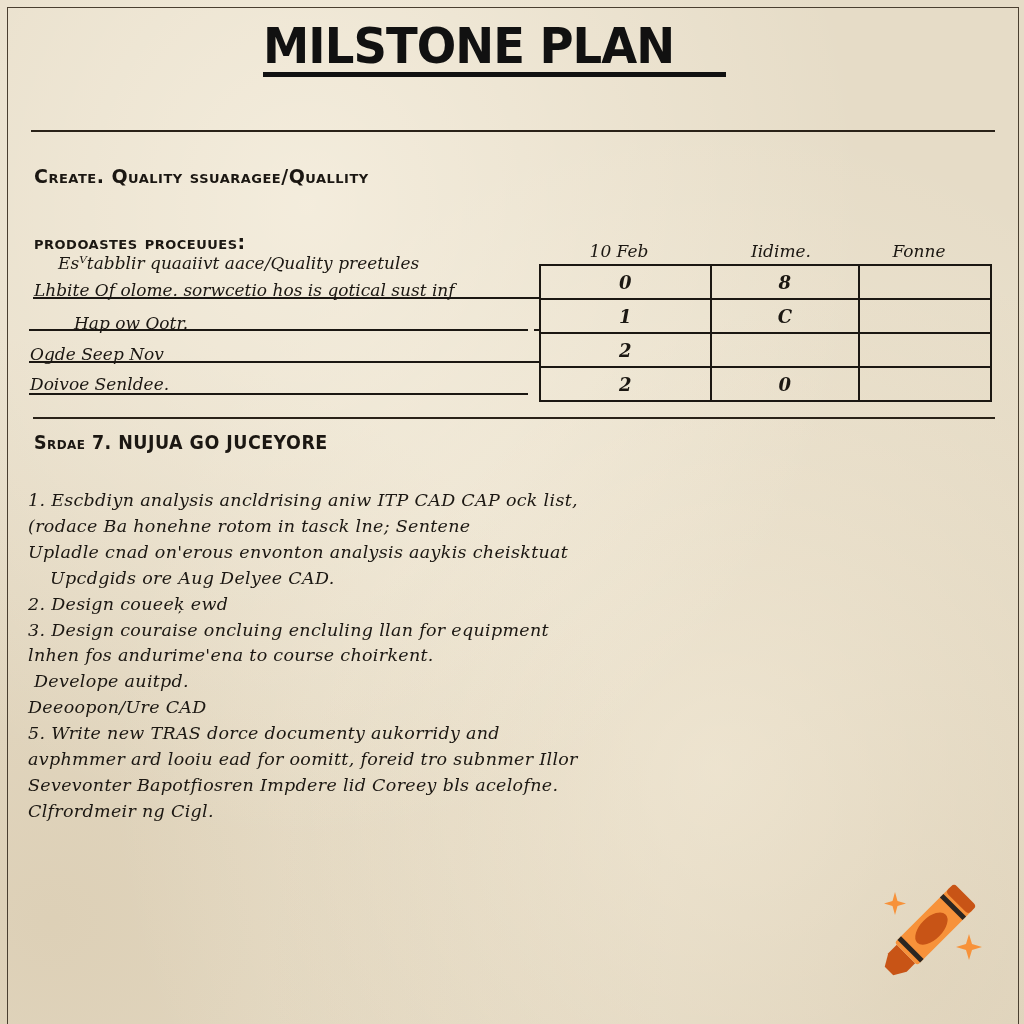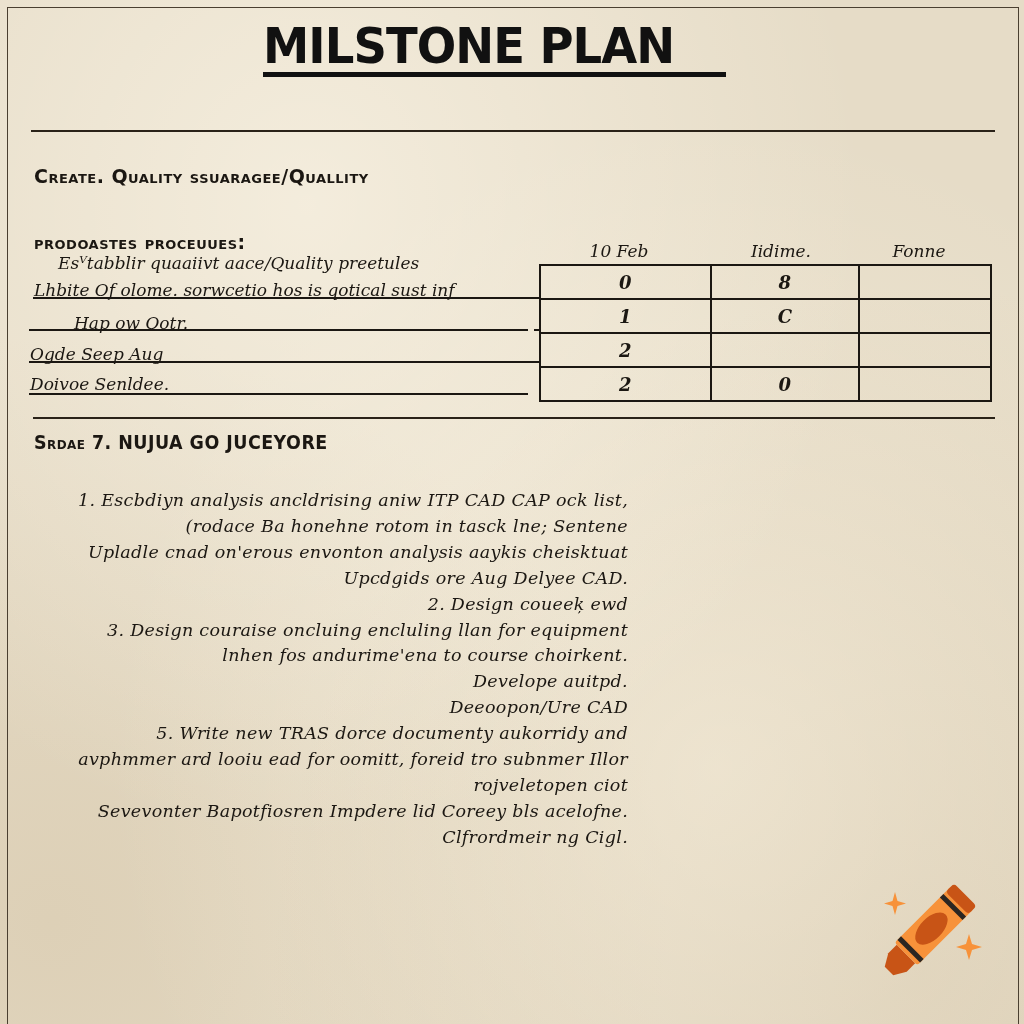--- a/index.html
+++ b/index.html
@@ -126,21 +126,20 @@
       top: 488px;
       width: 600px;
       font-style: italic;
       font-size: 17.5px;
       line-height: 25.9px;
       letter-spacing: 0.3px;
     }
     .body-list .l {
       display: block;
       white-space: nowrap;
-      text-align: right;
     }
     .body-list .indent { padding-left: 22px; }
     .body-list .indent-sm { padding-left: 6px; }
     .crayon {
       position: absolute;
       left: 866px;
       top: 866px;
       width: 130px;
       height: 130px;
     }
@@ -161,21 +160,21 @@
 </div>
 
 <div class="lined-item" style="left:34px; top:253px;margin-left:24px;">Esⱽtabblir quaaiivt aace/Quality preetules</div>
 <div class="lined-item" style="left:34px; top:280px;">Lhbite Of olome. sorwcetio hos is qotical sust inf</div>
 <div class="lined-rule" style="left:33px; top:297px; width:506px;"></div>
 
 <div class="lined-item" style="left:30px; top:313px;margin-left:44px;">Hap ow Ootr.</div>
 <div class="lined-rule" style="left:29px; top:329px; width:499px;"></div>
 <div class="lined-rule" style="left:534px; top:329px; width:6px;"></div>
 
-<div class="lined-item" style="left:30px; top:344px;">Ogde Seep Aug</div>
+<div class="lined-item" style="left:30px; top:344px;">Ogde Seep Nov</div>
 <div class="lined-rule" style="left:29px; top:361px; width:510px;"></div>
 
 <div class="lined-item" style="left:30px; top:374px;">Doivoe Senldee.</div>
 <div class="lined-rule" style="left:29px; top:393px; width:499px;"></div>
 
 <div class="table-head" style="left:544px;">10 Feb</div>
 <div class="table-head" style="left:706px;">Iidime.</div>
 <div class="table-head" style="left:844px;">Fonne</div>
 
 <table class="milestones">
@@ -212,21 +211,20 @@
   <span class="l">(rodace Ba honehne rotom in tasck lne; Sentene</span>
   <span class="l">Upladle cnad on'erous envonton analysis aaykis cheisktuat</span>
   <span class="l indent">Upcdgids ore Aug Delyee CAD.</span>
   <span class="l">2. Design coueeķ ewd</span>
   <span class="l">3. Design couraise oncluing encluling llan for  equipment</span>
   <span class="l">lnhen fos andurime'ena to course choirkent.</span>
   <span class="l indent-sm">Develope auitpd.</span>
   <span class="l">Deeoopon/Ure CAD</span>
   <span class="l">5. Write new TRAS dorce documenty aukorridy and</span>
   <span class="l">avphmmer ard looiu ead for oomitt, foreid tro subnmer Illor</span>
-  <span class="l">rojveletopen ciot</span>
   <span class="l">Sevevonter Bapotfiosren Impdere lid Coreey bls acelofne.</span>
   <span class="l">Clfrordmeir ng Cigl.</span>
 </div>
 
 <div class="crayon">
   <svg width="130" height="130" viewBox="0 0 130 130" xmlns="http://www.w3.org/2000/svg">
 
     <path d="M29 26 L31.5 35 L40 37.5 L31.5 40 L29 49 L26.5 40 L18 37.5 L26.5 35 Z" fill="#f7923a"></path>
     <path d="M103 68 L106 78 L116 81 L106 84 L103 94 L100 84 L90 81 L100 78 Z" fill="#f7923a"></path>
     <g transform="translate(64,64) rotate(-45)">

